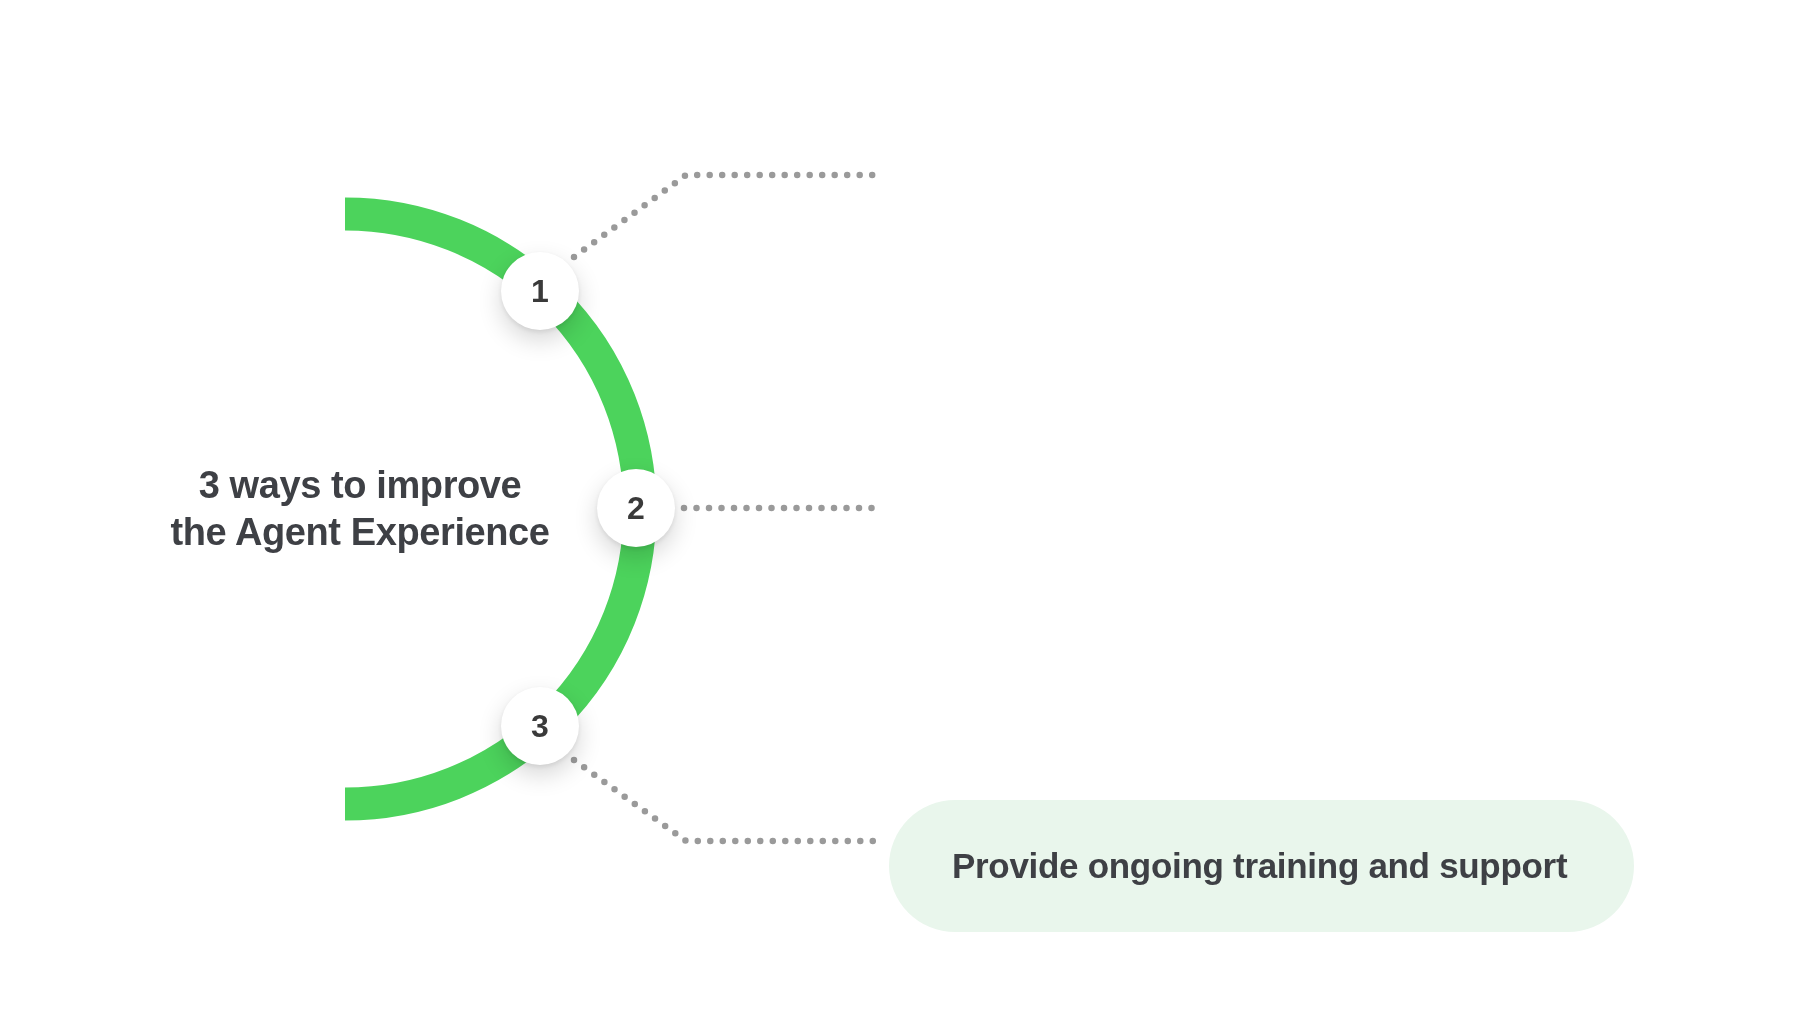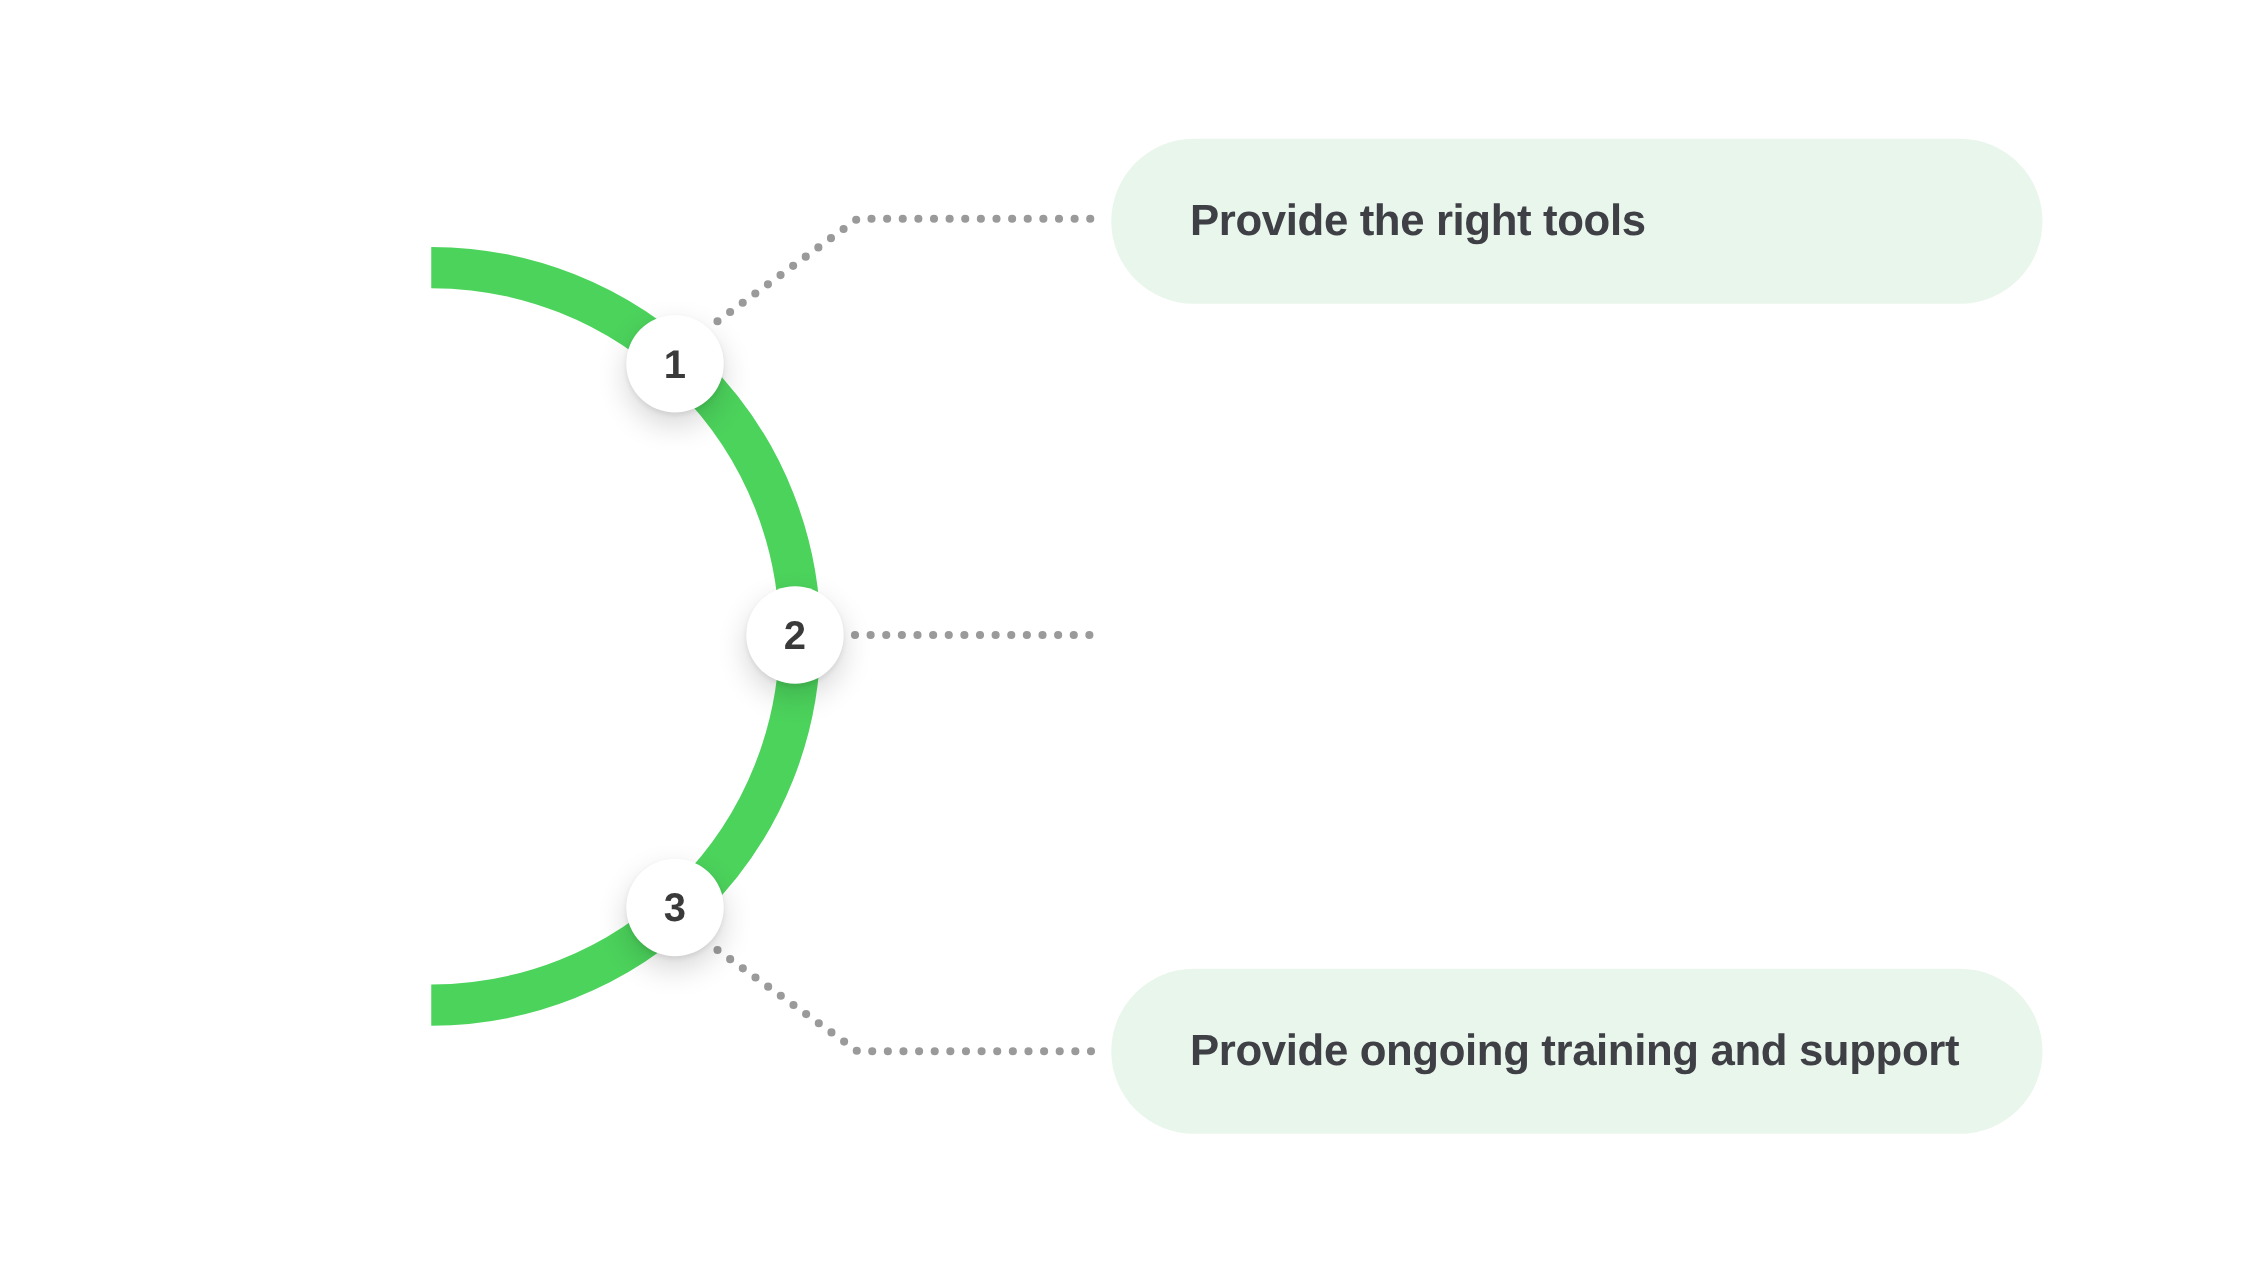--- a/index.html
+++ b/index.html
@@ -61,21 +61,21 @@
     height: 132px;
     border-radius: 66px;
     background: var(--pill-background, #e9f6ec);
     display: flex;
     align-items: center;
     padding-left: 63px;
     box-sizing: border-box;
   }
   .pill-1 { top: 111px; }
   .pill-2 { top: 442px; }
-  .pill-3 { top: 775px; text-align: right; }
+  .pill-3 { top: 800px; text-align: right; }
   .pill-label {
     font-size: 35px;
     font-weight: bold;
     letter-spacing: -0.3px;
     color: var(--text-dark, #3e4045);
   }
 </style>
 </head>
 <body>
 
@@ -85,31 +85,32 @@
 
     <path d="M 345 214 A 295 295 0 0 1 345 804" fill="none" stroke="var(--arc-green, #4CD35C)" stroke-width="33" stroke-linecap="butt"></path>
 
     <path d="M 574 257 L 686 175 L 882 175" fill="none" stroke="var(--connector-gray, #9A9A9A)" stroke-width="6.5" stroke-linecap="round" stroke-dasharray="0 12.5"></path>
 
     <path d="M 684 508 L 882 508" fill="none" stroke="var(--connector-gray, #9A9A9A)" stroke-width="6.5" stroke-linecap="round" stroke-dasharray="0 12.5"></path>
 
     <path d="M 574 760 L 686 841 L 882 841" fill="none" stroke="var(--connector-gray, #9A9A9A)" stroke-width="6.5" stroke-linecap="round" stroke-dasharray="0 12.5"></path>
   </svg>
 
+  <h1 class="title">
+    <span>3 ways to improve</span><br>
+    <span>the Agent Experience</span>
+  </h1>
 
   <div class="marker marker-1">
     <span class="marker-number">1</span>
   </div>
   <div class="marker marker-2">
     <span class="marker-number">2</span>
   </div>
   <div class="marker marker-3">
     <span class="marker-number">3</span>
   </div>
 
-  <div class="pill pill-1">
-    <span class="pill-label">Provide the right tools</span>
-  </div>
   <div class="pill pill-3">
     <span class="pill-label">Provide ongoing training and support</span>
   </div>
 
 </div>
 
 </body></html>

